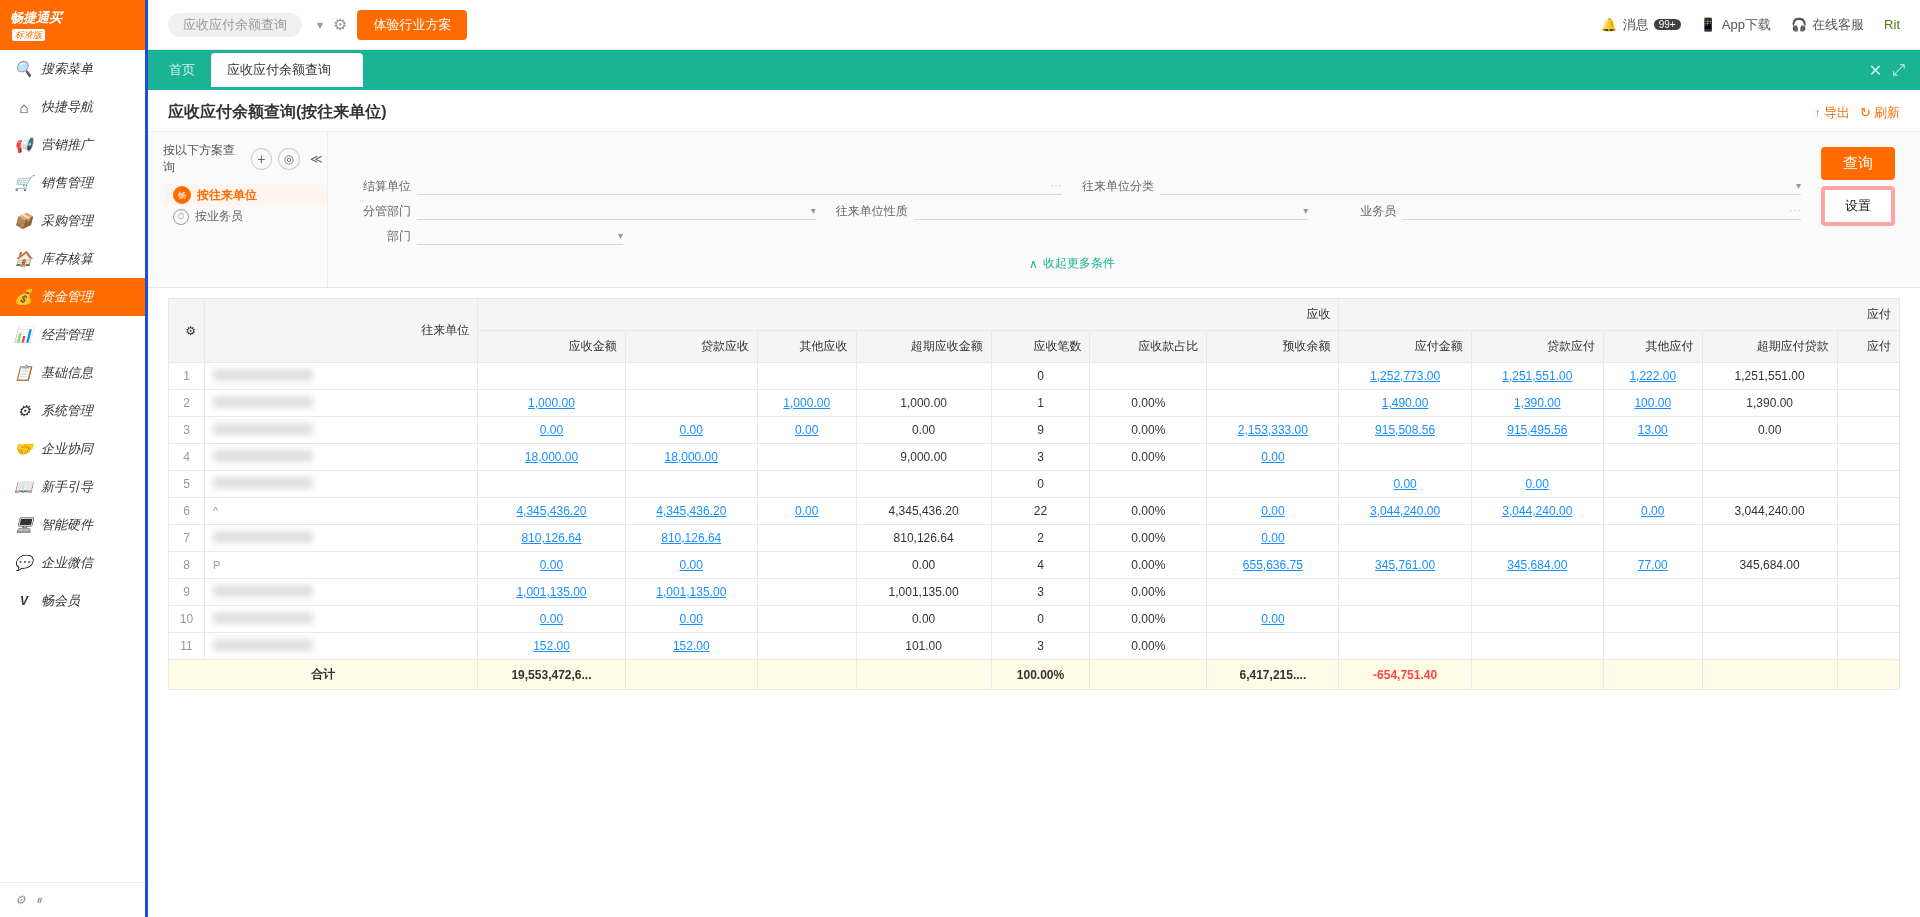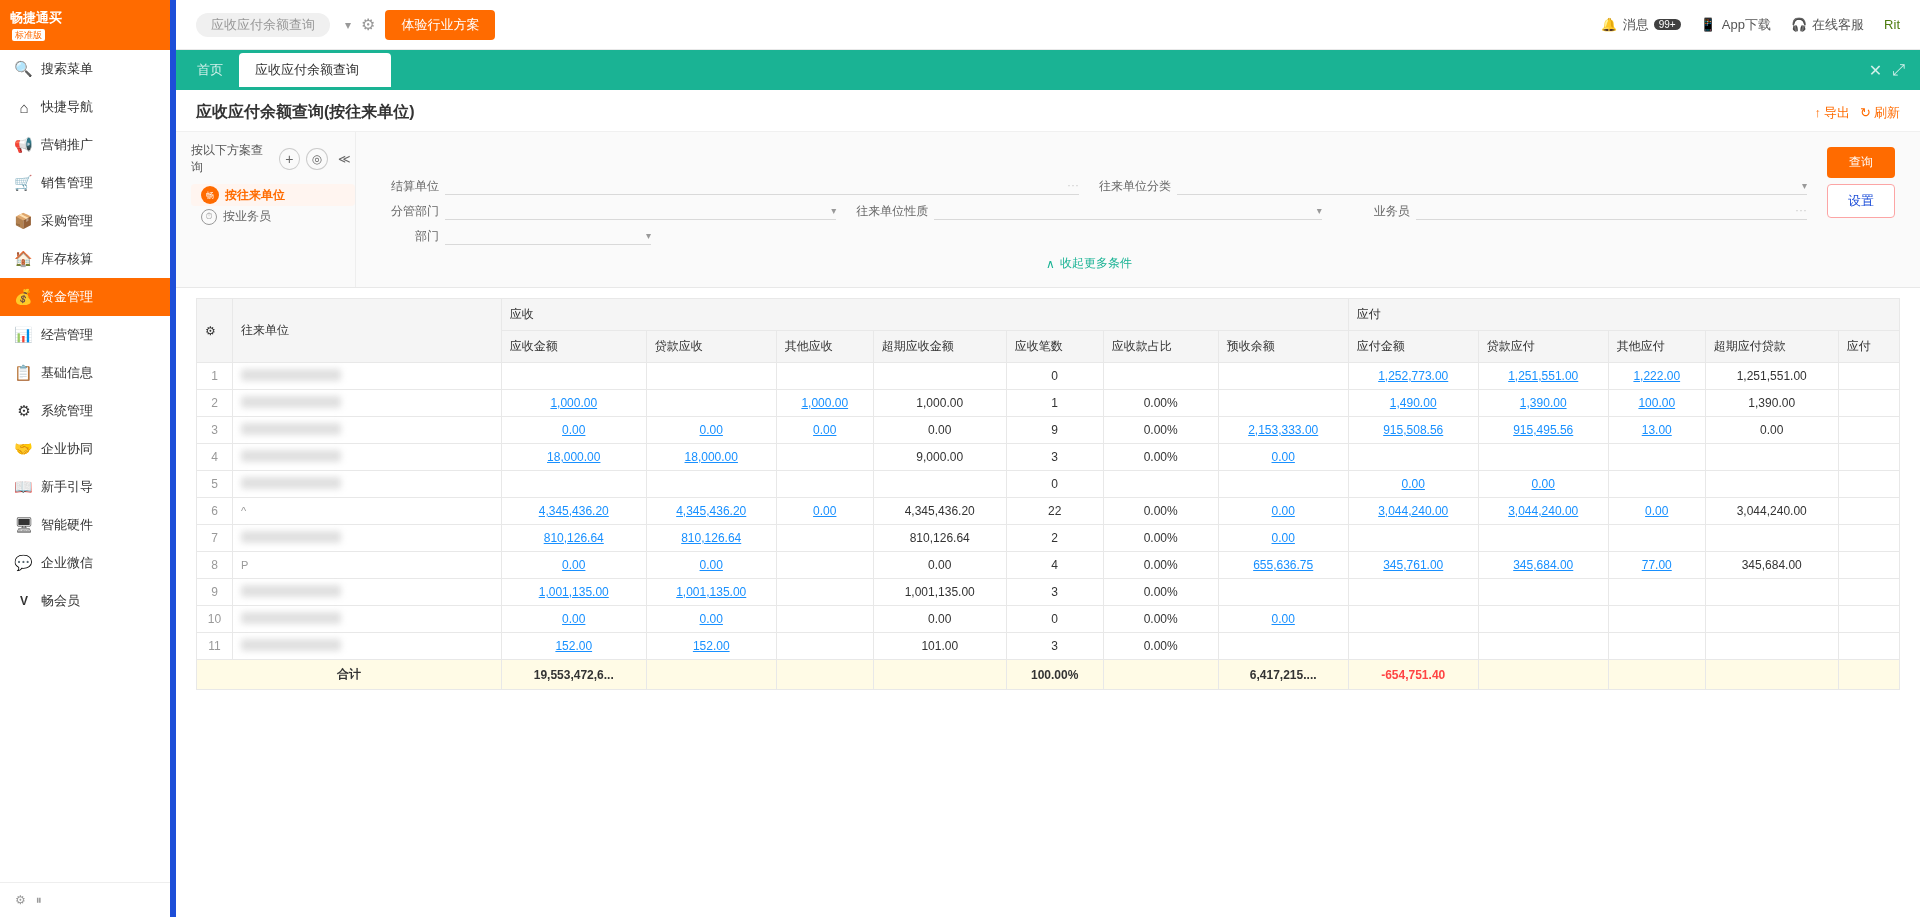--- a/index.html
+++ b/index.html
@@ -2,21 +2,21 @@
 <html><head>
   <meta charset="utf-8">
   <style>
     * { box-sizing: border-box; margin: 0; padding: 0; }
     body { font-family: 'Microsoft YaHei', 'PingFang SC', Arial, sans-serif; font-size: 12px; background: #f5f5f5; overflow: hidden; }
 
     
     .app-container { display: flex; width: 1920px; height: 917px; }
 
     
-    .sidebar { width: 176px; background: #fff; display: flex; flex-direction: column; border-right: 6px solid #1d4ed8; flex-shrink: 0; }
+    .sidebar { width: 148px; background: #fff; display: flex; flex-direction: column; border-right: 3px solid #1d4ed8; flex-shrink: 0; font-style: italic; }
     .sidebar-logo { height: 50px; background: #ff6b00; display: flex; align-items: center; padding: 0 10px; }
     .sidebar-logo-text { color: white; font-size: 13px; font-weight: bold; }
     .sidebar-logo-badge { background: #fff; color: #ff6b00; font-size: 9px; padding: 1px 3px; border-radius: 2px; margin-left: 2px; }
     .sidebar-item { display: flex; align-items: center; padding: 10px 15px; cursor: pointer; color: #333; gap: 8px; }
     .sidebar-item.active { background: #ff6b00; color: white; }
     .sidebar-item .icon { width: 18px; height: 18px; display: flex; align-items: center; justify-content: center; font-size: 15px; }
     .sidebar-item-label { font-size: 13px; }
     .sidebar-footer { margin-top: auto; display: flex; align-items: center; padding: 10px 15px; border-top: 1px solid #eee; gap: 10px; }
     .sidebar-footer-icon { color: #999; cursor: pointer; }
 
@@ -57,42 +57,42 @@
     .filter-scheme-item.active { background: #fff5f0; }
     .filter-scheme-icon { width: 18px; height: 18px; border-radius: 50%; background: #ff6b00; display: flex; align-items: center; justify-content: center; color: white; font-size: 10px; }
     .filter-scheme-text { color: #ff6b00; font-size: 12px; font-weight: bold; }
     .filter-scheme-item2 { display: flex; align-items: center; gap: 6px; padding: 2px 10px; border-radius: 4px; cursor: pointer; color: #666; font-size: 12px; }
     .filter-scheme-icon2 { width: 16px; height: 16px; border-radius: 50%; border: 1px solid #999; display: flex; align-items: center; justify-content: center; color: #999; font-size: 9px; }
     .filter-collapse-link { display: flex; align-items: center; gap: 5px; color: #1ab394; font-size: 12px; cursor: pointer; padding: 5px 0; justify-content: center; }
 
     
     .table-section { flex: 1; overflow: auto; padding: 10px 20px; }
     .data-table { width: 100%; border-collapse: collapse; font-size: 12px; }
-    .data-table th { background: #f5f5f5; border: 1px solid #e8e8e8; padding: 7px 8px; text-align: left; color: #333; font-weight: normal; white-space: nowrap; }
+    .data-table th { background: #f5f5f5; border: 1px solid #e8e8e8; padding: 7px 8px; text-align: right; color: #333; font-weight: normal; white-space: nowrap; }
     .data-table td { border: 1px solid #e8e8e8; padding: 6px 8px; text-align: center; color: #333; white-space: nowrap; }
     .data-table .underline { text-decoration: underline; color: #1890ff; cursor: pointer; }
     .data-table .row-num { color: #999; }
     .th-group-yingshou { background: #e8f5ff; }
     .th-group-yingfu { background: #fff3e0; }
     .summary-row td { background: #fffbe6; font-weight: bold; }
     .col-gear { text-align: center; }
 
     
     ::-webkit-scrollbar { width: 6px; height: 6px; }
     ::-webkit-scrollbar-thumb { background: #ccc; border-radius: 3px; }
     ::-webkit-scrollbar-track { background: #f5f5f5; }
     .filter-field-item { display: flex; align-items: center; gap: 6px; flex: 1; min-width: 280px; }
     .filter-field-item label { color: #666; font-size: 12px; white-space: nowrap; min-width: 68px; text-align: right; }
     .filter-input-wrap { flex: 1; display: flex; align-items: center; border-bottom: 1px solid #d9d9d9; padding-bottom: 2px; }
     .filter-input-wrap input { border: none; outline: none; font-size: 12px; width: 100%; background: transparent; color: #333; }
     .filter-input-wrap .dropdown-arrow { color: #999; font-size: 10px; cursor: pointer; }
     .filter-input-wrap .dots { color: #ccc; font-size: 12px; }
     
-    .query-btn { background: #ff6b00; color: white; border: none; padding: 7px 18px; border-radius: 4px; cursor: pointer; font-size: 12px; white-space: nowrap; }
-    .set-btn { background: white; color: #1d4ed8; border: 1px solid #fca5a5; padding: 7px 20px; border-radius: 4px; cursor: pointer; font-size: 13px; white-space: nowrap; }
+    .query-btn { background: #ff6b00; color: white; border: none; padding: 7px 18px; border-radius: 4px; cursor: pointer; font-size: 15px; white-space: nowrap; }
+    .set-btn { background: white; color: #0f172a; border: 4px solid #fca5a5; padding: 7px 20px; border-radius: 4px; cursor: pointer; font-size: 13px; white-space: nowrap; }
     
     .query-btn-wrap { display: flex; flex-direction: column; gap: 6px; padding: 5px 10px; }
   </style>
 </head>
 <body>
 
 <div class="app-container">
 
   <div class="sidebar">
     <div class="sidebar-logo">

